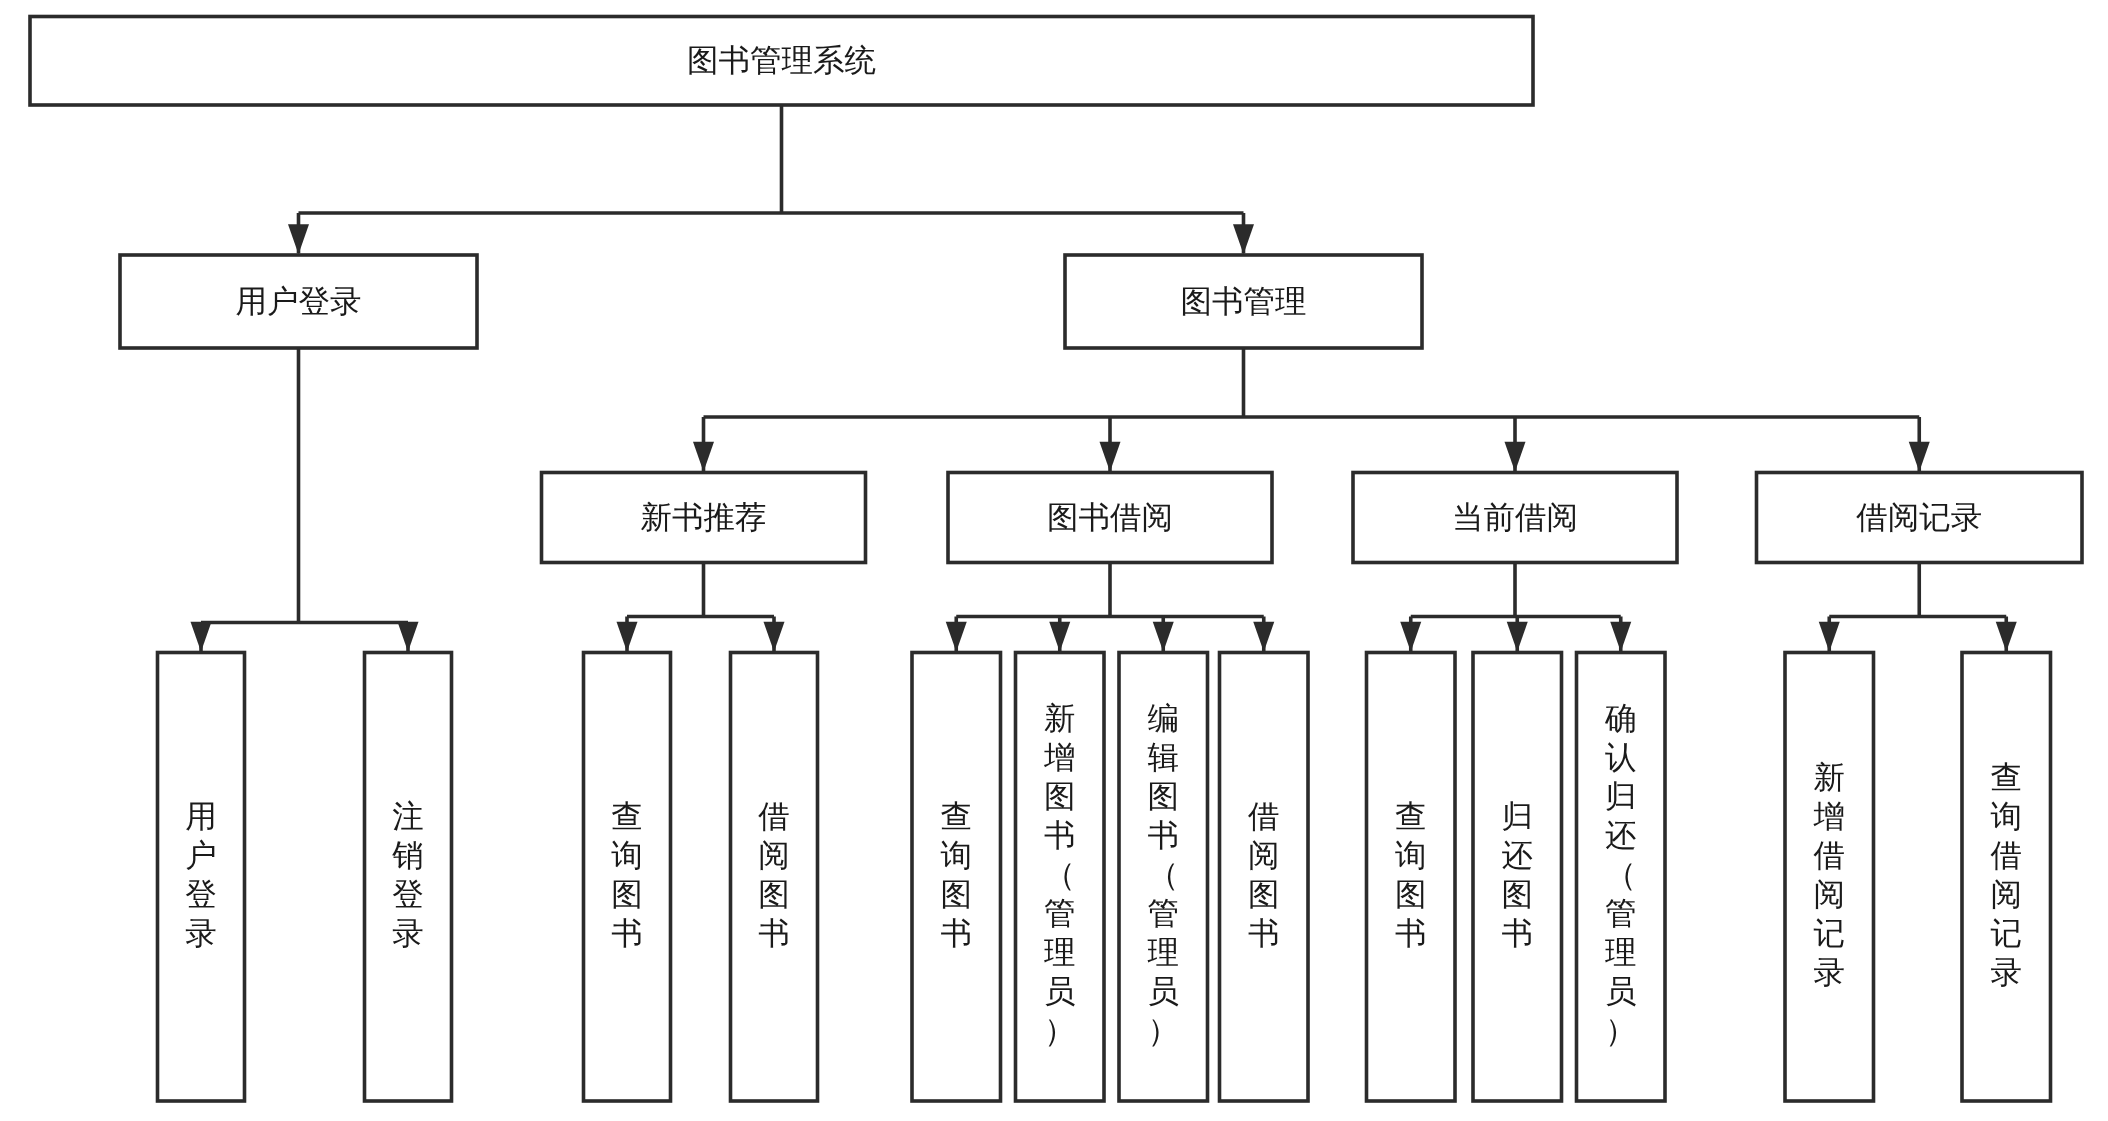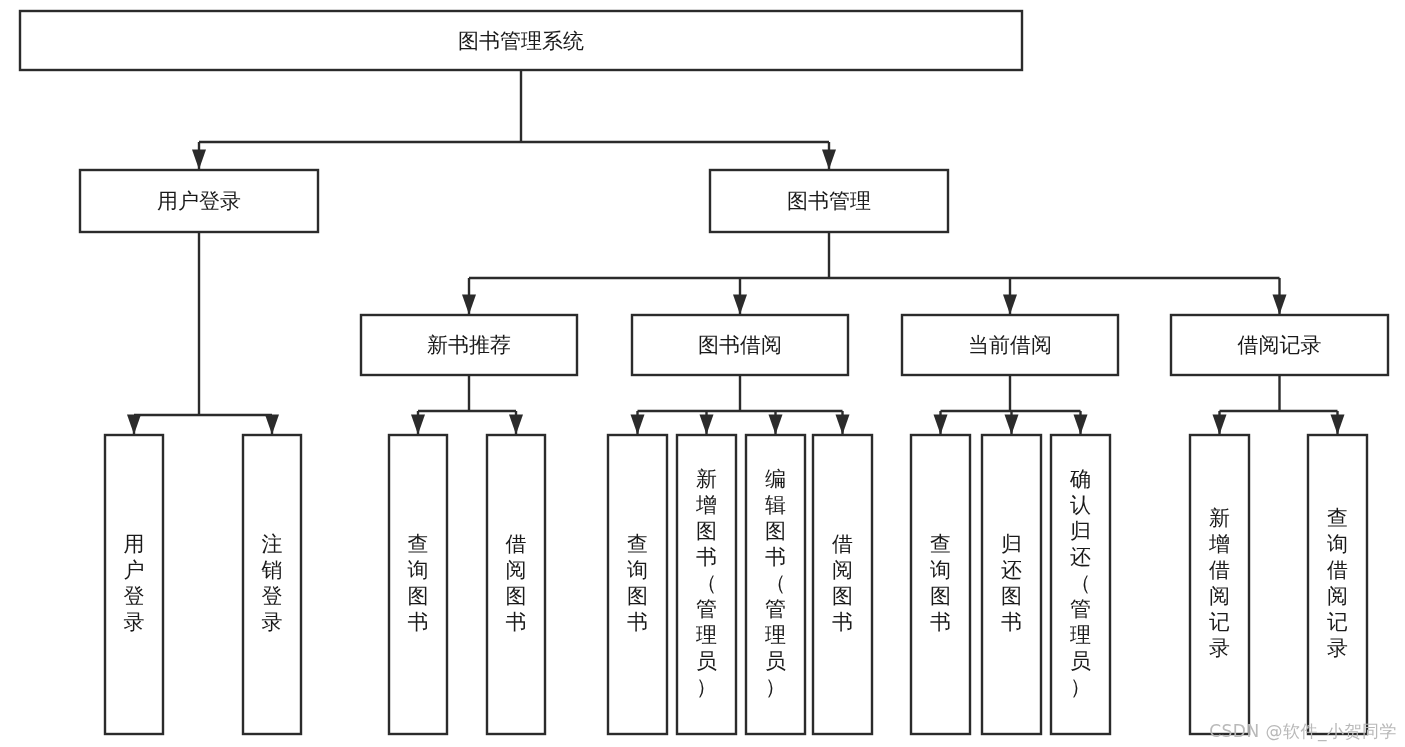--- a/index.html
+++ b/index.html
@@ -261,14 +261,13 @@
           <text x="1337.5" y="525.22" class="node-label-v">查</text>
           <text x="1337.5" y="551.22" class="node-label-v">询</text>
           <text x="1337.5" y="577.22" class="node-label-v">借</text>
           <text x="1337.5" y="603.22" class="node-label-v">阅</text>
           <text x="1337.5" y="629.22" class="node-label-v">记</text>
           <text x="1337.5" y="655.22" class="node-label-v">录</text>
         </g>
       </g>
   </svg>
 
-  <div class="watermark">CSDN @软件_小贺同学</div>
 </div>
 
 </body></html>

